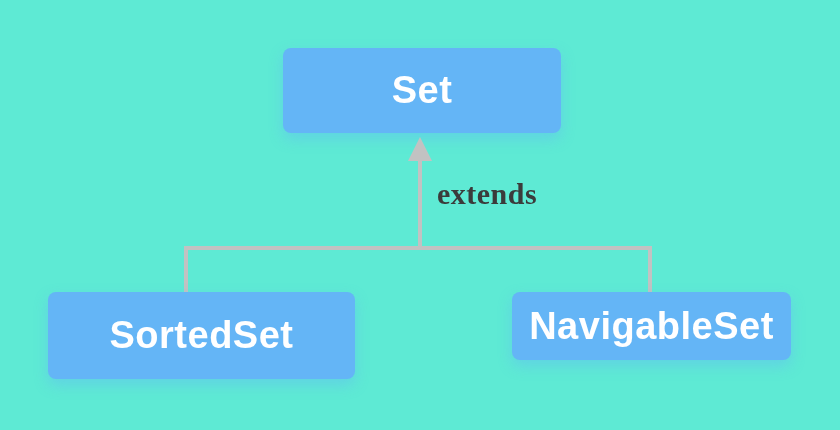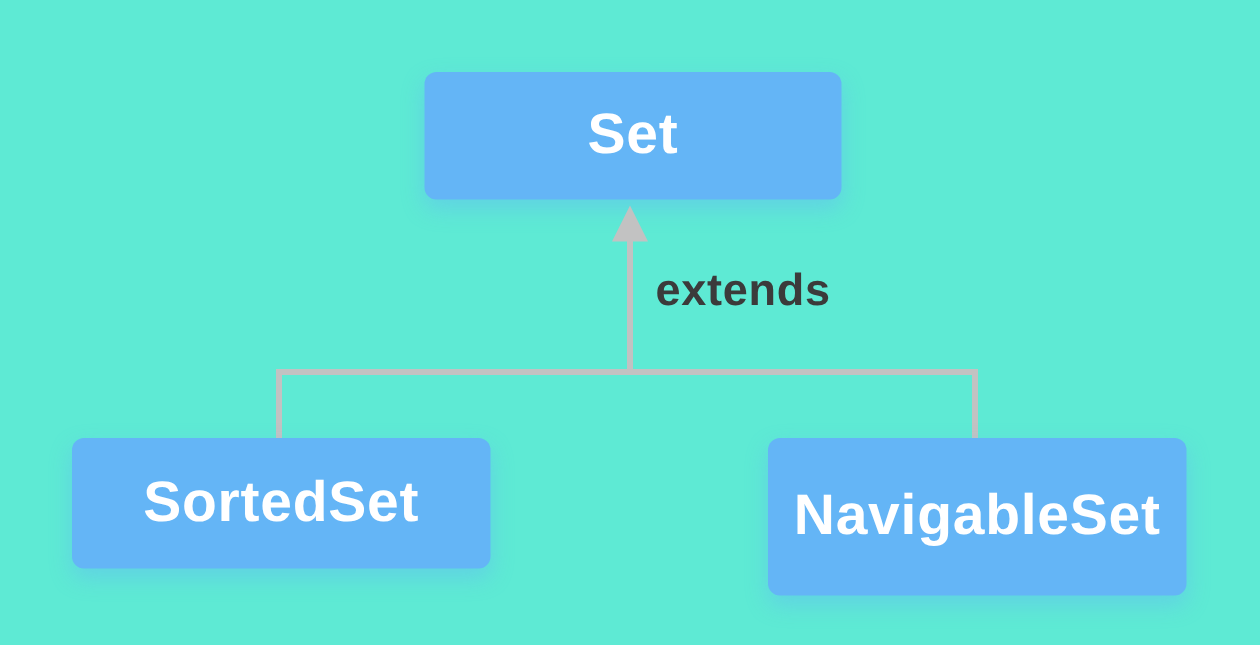--- a/index.html
+++ b/index.html
@@ -22,22 +22,22 @@
     font-weight: 700;
     font-size: 38px;
     border-radius: 8px;
     display: flex;
     align-items: center;
     justify-content: center;
     box-shadow: 0 6px 14px rgba(100, 181, 246, 0.45);
     letter-spacing: 0.5px;
   }
   .node-set        { left: 283px; top: 48px;  width: 278px; height: 85px; }
-  .node-sorted     { left: 48px;  top: 292px; width: 279px; height: 87px; }
-  .node-navigable  { left: 512px; top: 292px; width: 279px; height: 105px; }
+  .node-sorted     { left: 48px;  top: 292px; width: 307px; height: 87px; }
+  .node-navigable  { left: 512px; top: 292px; width: 279px; height: 68px; }
 
   .line {
     position: absolute;
     background: #c2c2c2;
   }
   .line-v-center { left: 418px; top: 158px; width: 4px;   height: 92px; }
   .line-h        { left: 184px; top: 246px; width: 468px; height: 4px;  }
   .line-v-left   { left: 184px; top: 246px; width: 4px;   height: 46px; }
   .line-v-right  { left: 648px; top: 246px; width: 4px;   height: 46px; }
 
@@ -52,20 +52,21 @@
     border-bottom: 24px solid #c2c2c2;
   }
   .edge-label {
     position: absolute;
     left: 437px;
     top: 177px;
     font-size: 30px;
     font-weight: 700;
     color: #3b3b3b;
     letter-spacing: 0.5px;
+    font-family: Liberation Serif, serif;
   }
 </style>
 </head>
 <body>
 
 <div class="canvas">
 
   <div class="node node-set">Set</div>
 
   <div class="arrowhead"></div>

